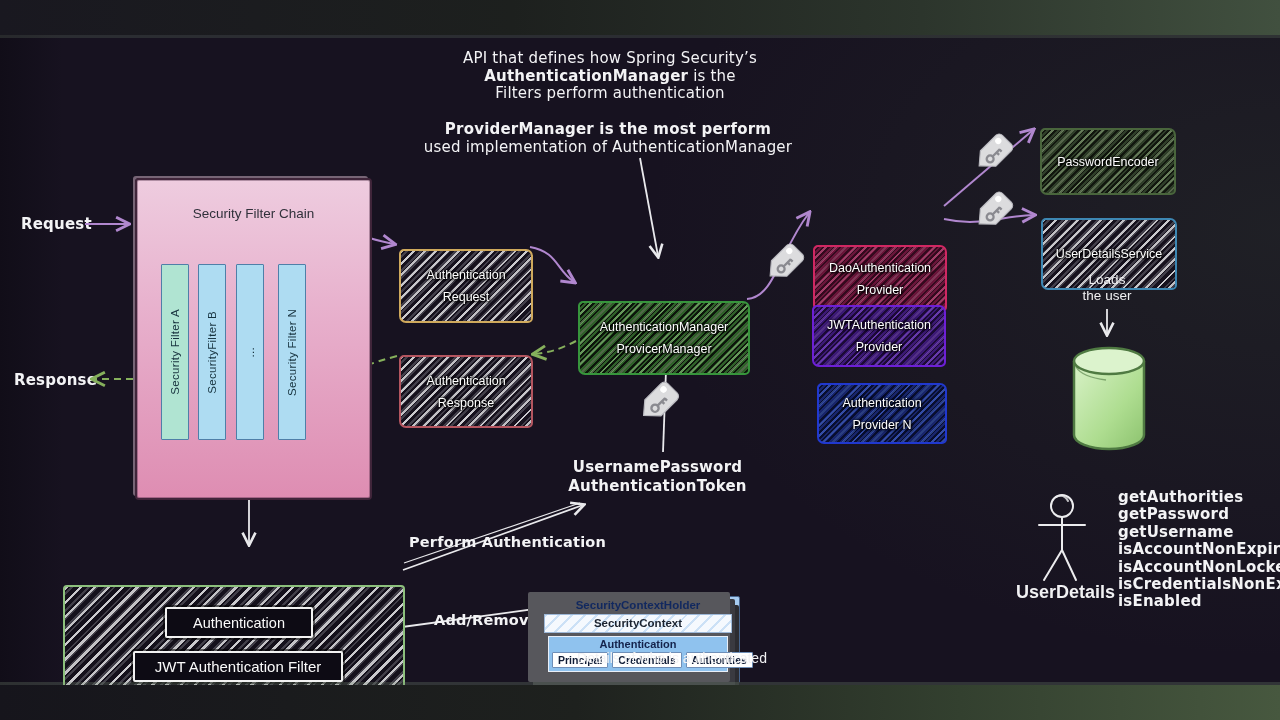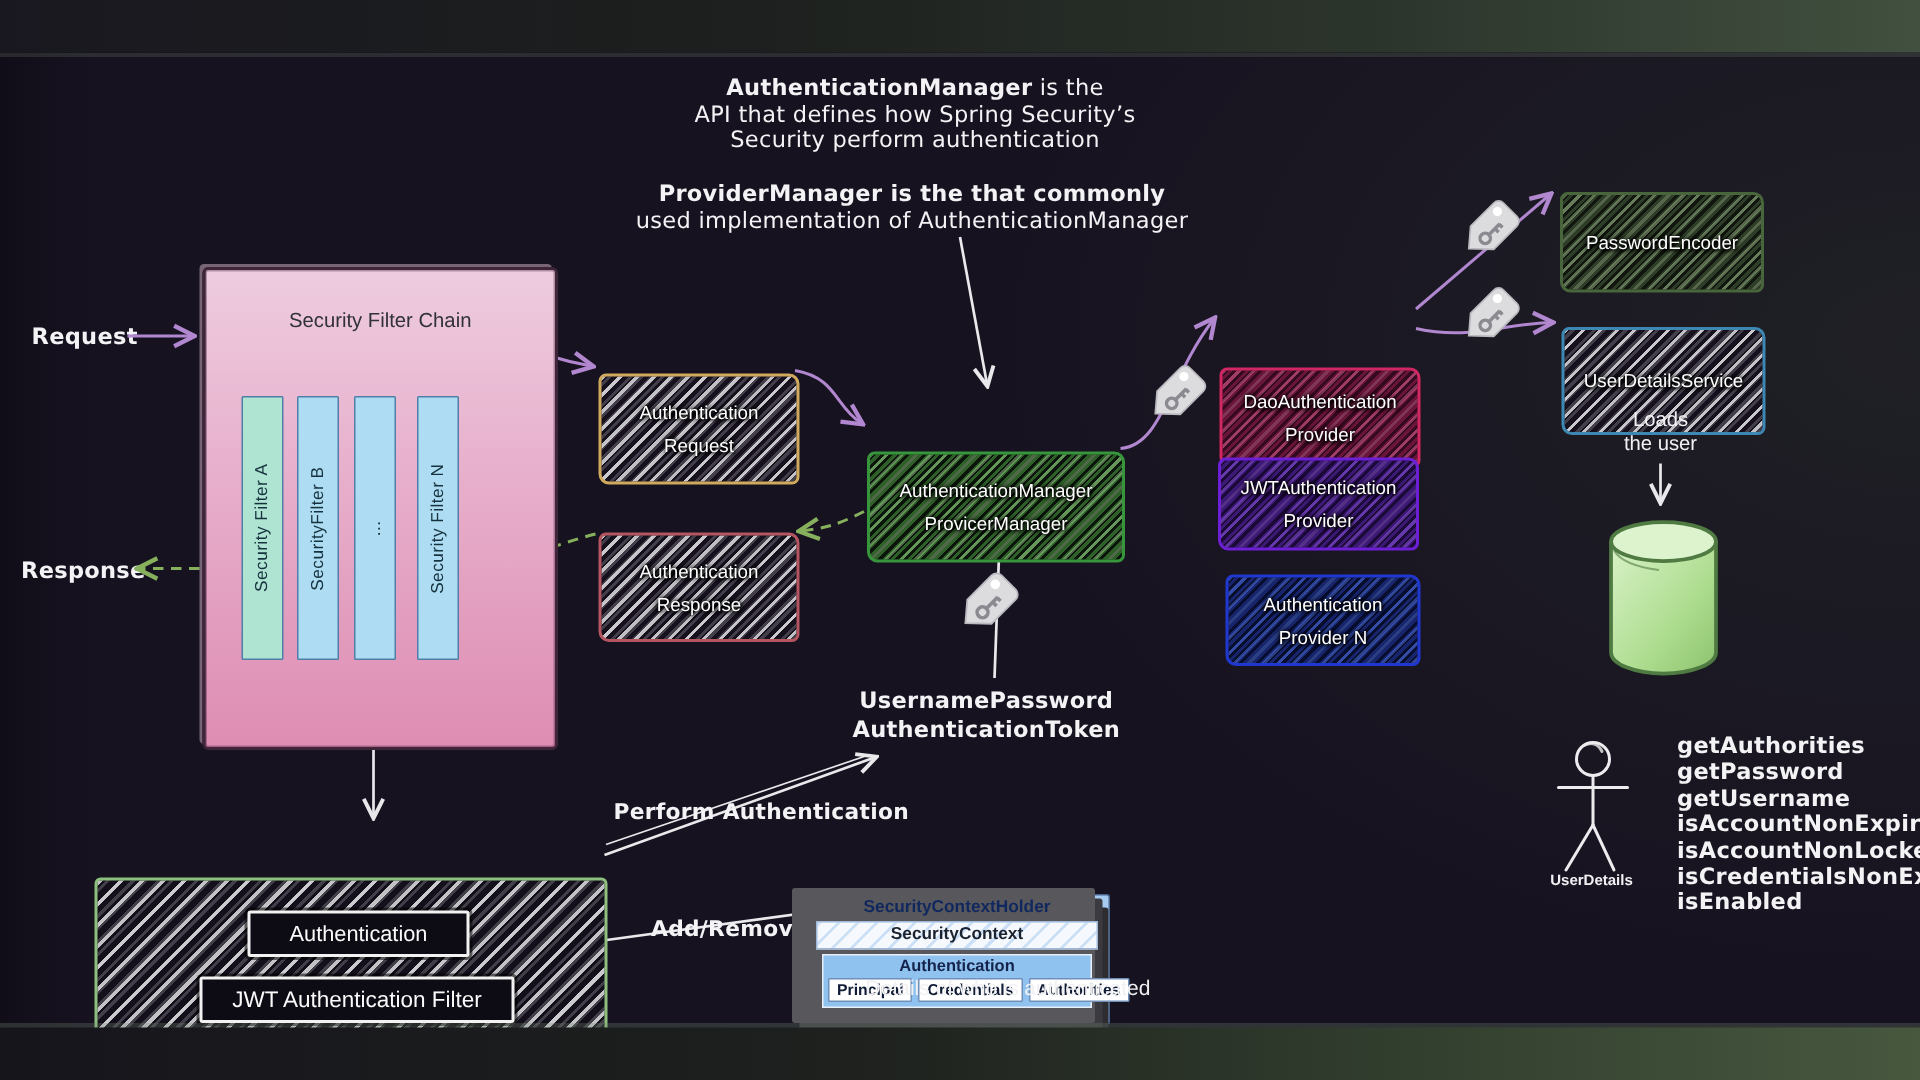--- a/index.html
+++ b/index.html
@@ -100,26 +100,26 @@
 </head>
 <body>
 
 <div class="stage">
   <div class="frame-top"></div>
   <div class="frame-bottom"></div>
 
   <div class="content">
 
     <div class="abs hand note center" style="left:420px;top:15px;width:380px;">
+      <div>API that defines how Spring Security’s</div>
       <div><b>AuthenticationManager</b><span> is the</span></div>
-      <div>API that defines how Spring Security’s</div>
-      <div>Security perform authentication</div>
+      <div>Filters perform authentication</div>
     </div>
     <div class="abs hand note center" style="left:408px;top:86px;width:400px;">
-      <div><b>ProviderManager is the that commonly</b></div>
+      <div><b>ProviderManager is the most perform</b></div>
       <div>used implementation of AuthenticationManager</div>
     </div>
 
     <div class="abs filter-chain">
       <div class="title clean">Security Filter Chain</div>
       <div class="fbar b0">
           <span>Security Filter A</span>
         </div>
       <div class="fbar b1">
           <span>SecurityFilter B</span>
@@ -187,21 +187,21 @@
     <svg class="abs figure" style="left:1032px;top:457px;" width="60" height="92">
       <g fill="none" stroke="#ececee" stroke-width="2" stroke-linecap="round">
         <circle cx="30" cy="14" r="11"></circle>
         <path d="M24,5 q8,-4 12,4" opacity=".8"></path>
         <path d="M30,25 V58"></path>
         <path d="M7,33 H53"></path>
         <path d="M30,58 L12,88"></path>
         <path d="M30,58 L44,88"></path>
       </g>
     </svg>
-    <div class="abs clean center" style="left:1016px;top:547px;width:90px;font-size:10px;font-weight:600;z-index:3;text-align:center;">UserDetails</div>
+    <div class="abs clean center" style="left:1016px;top:547px;width:90px;font-size:18px;font-weight:600;z-index:3;text-align:center;">UserDetails</div>
 
     <div class="abs hand" style="left:1118px;top:454px;font-size:15px;line-height:17.4px;font-weight:600;width:175px;z-index:3;">
       <div>getAuthorities</div>
       <div>getPassword</div>
       <div>getUsername</div>
       <div>isAccountNonExpired</div>
       <div>isAccountNonLocked</div>
       <div>isCredentialsNonExpired</div>
       <div>isEnabled</div>
     </div>

